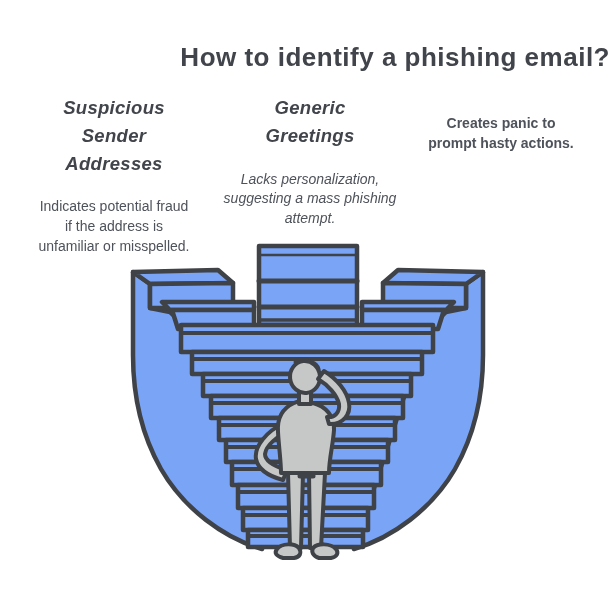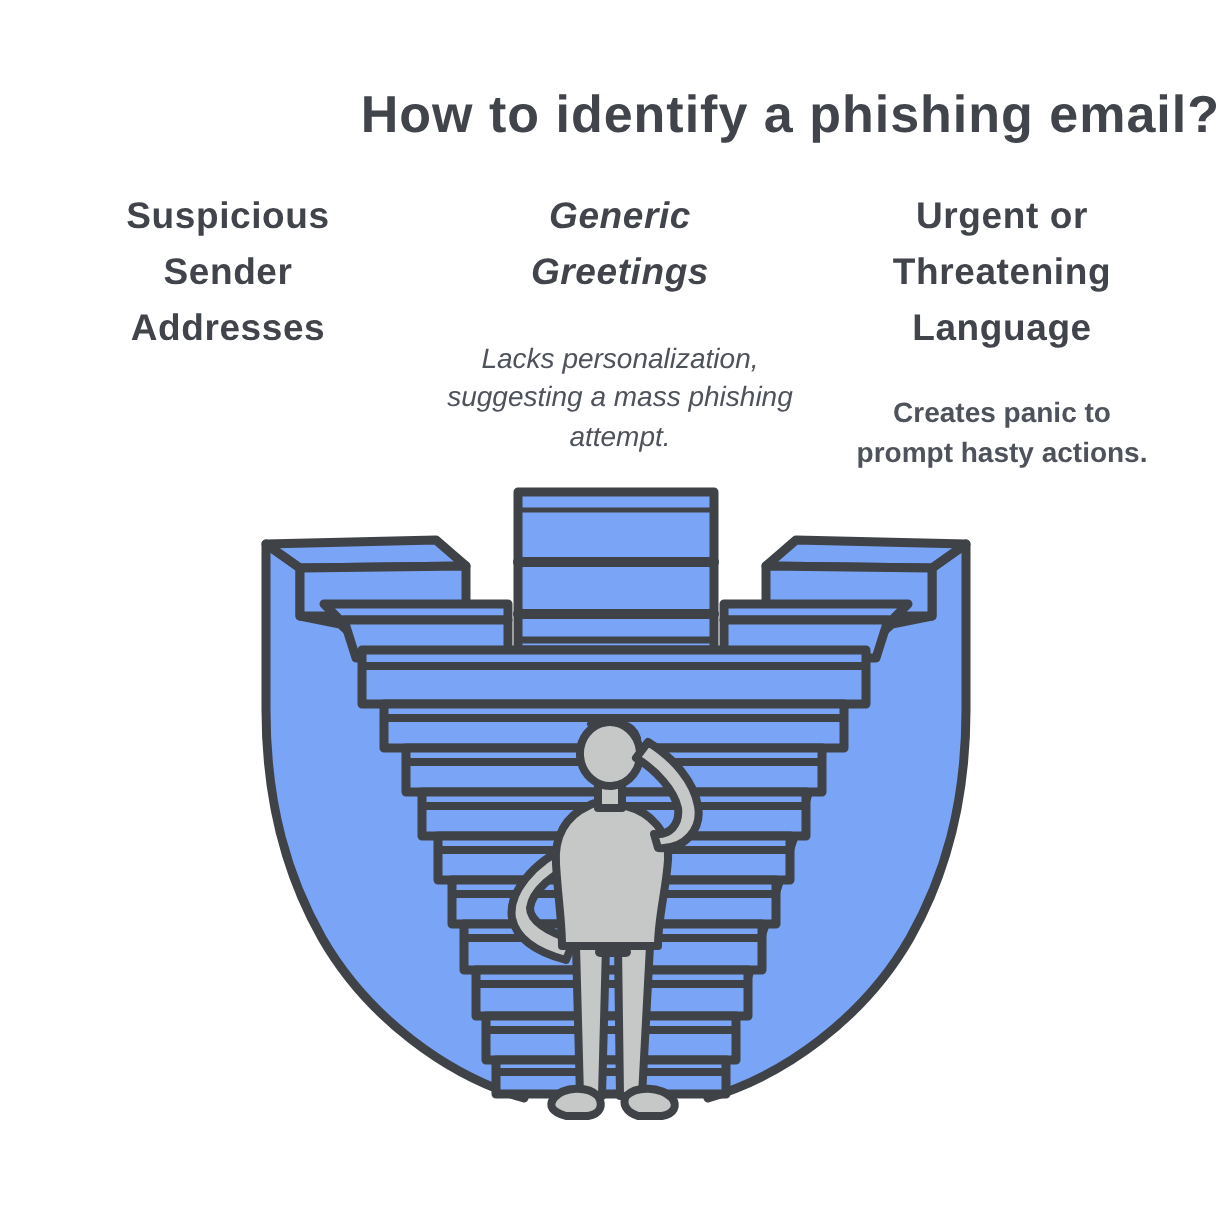--- a/index.html
+++ b/index.html
@@ -16,45 +16,45 @@
   .col{position:absolute;top:94px;text-align:center;}
   .col h2{
     margin:0 auto;font-size:18.5px;line-height:1.5;
     color:#41454b;letter-spacing:.3px;font-weight:bold;
   }
   .col p{
     margin:20px auto 0;font-size:14px;line-height:1.42;
     color:#4e525a;
   }
   #col-1{left:28px;width:172px;}
-  #col-1 h2{max-width:126px;}
+  #col-1 h2{max-width:126px;font-style:italic;}
   #col-1 p{max-width:156px;}
   #col-2{left:220px;width:180px;font-style:italic;}
   #col-2 h2{max-width:120px;}
   #col-3{left:406px;width:190px;}
   #col-3 h2{max-width:132px;}
   #col-3 p{max-width:152px;font-weight:bold;}
   .illustration{position:absolute;left:0;top:0;width:610px;height:606px;}
 </style>
 </head>
 <body>
 
 <div class="title">How to identify a phishing email?</div>
 
 <div class="col" id="col-1">
   <h2>Suspicious Sender Addresses</h2>
+  <p>Indicates potential fraud if the address is unfamiliar or misspelled.</p>
 </div>
 
 <div class="col" id="col-2">
   <h2>Generic Greetings</h2>
   <p>Lacks personalization, suggesting a mass phishing attempt.</p>
 </div>
 
 <div class="col" id="col-3">
-  <h2>Urgent or Threatening Language</h2>
   <p>Creates panic to prompt hasty actions.</p>
 </div>
 
 <svg class="illustration" viewBox="0 0 610 606" xmlns="http://www.w3.org/2000/svg" aria-hidden="true">
 
   <g fill="#7aa5f7" stroke="#3f4247" stroke-width="4.5" stroke-linejoin="round" stroke-linecap="round">
 
     <path d="M133,272 L150,284 L150,308 L170,312 L190,330 L262,549
              C224,538 184,509 161,469 C144,439 133,403 133,355 Z"></path>
     <path d="M483,272 L466,284 L466,308 L446,312 L426,330 L354,549

